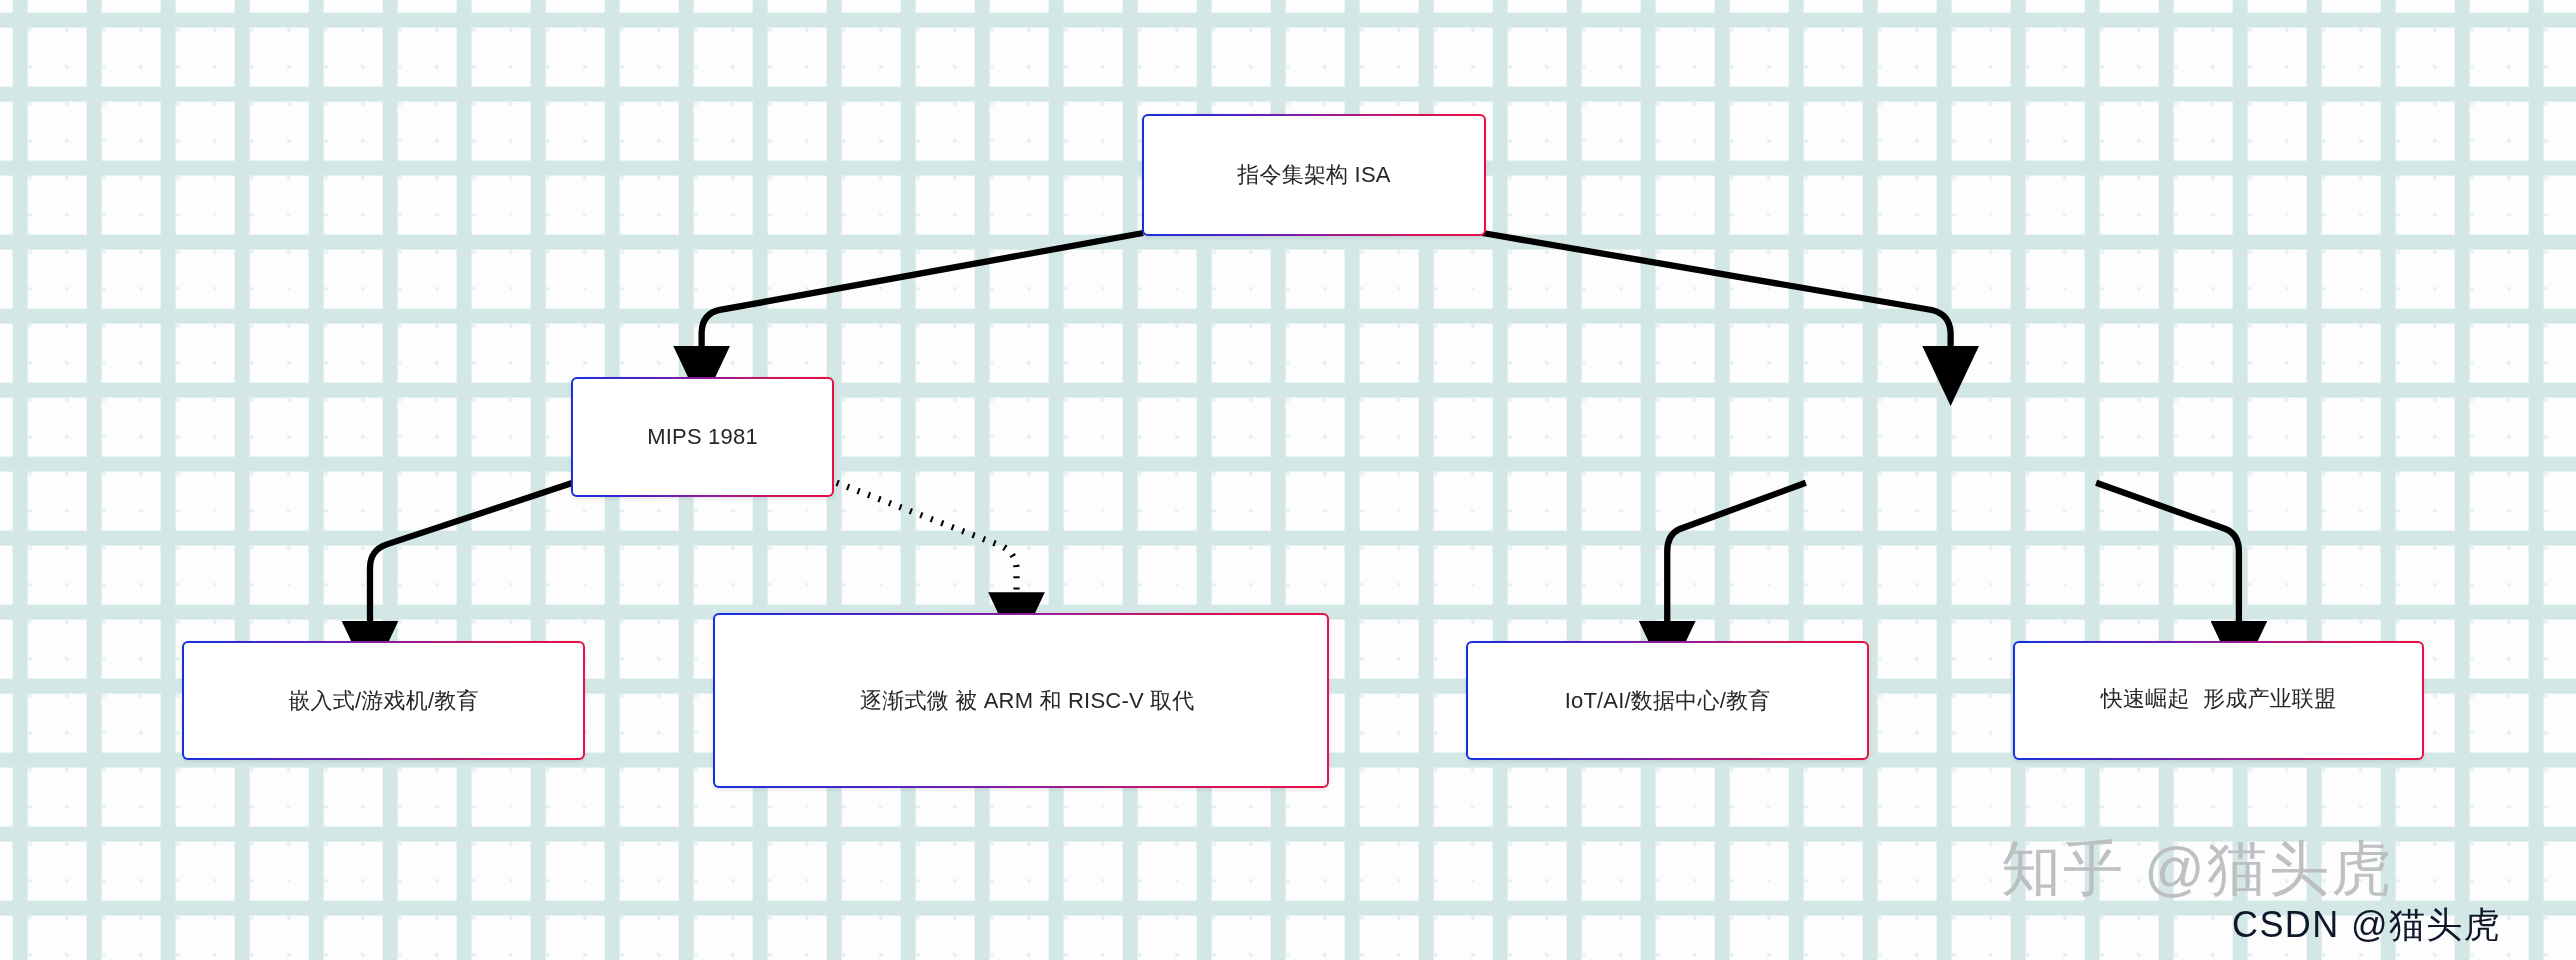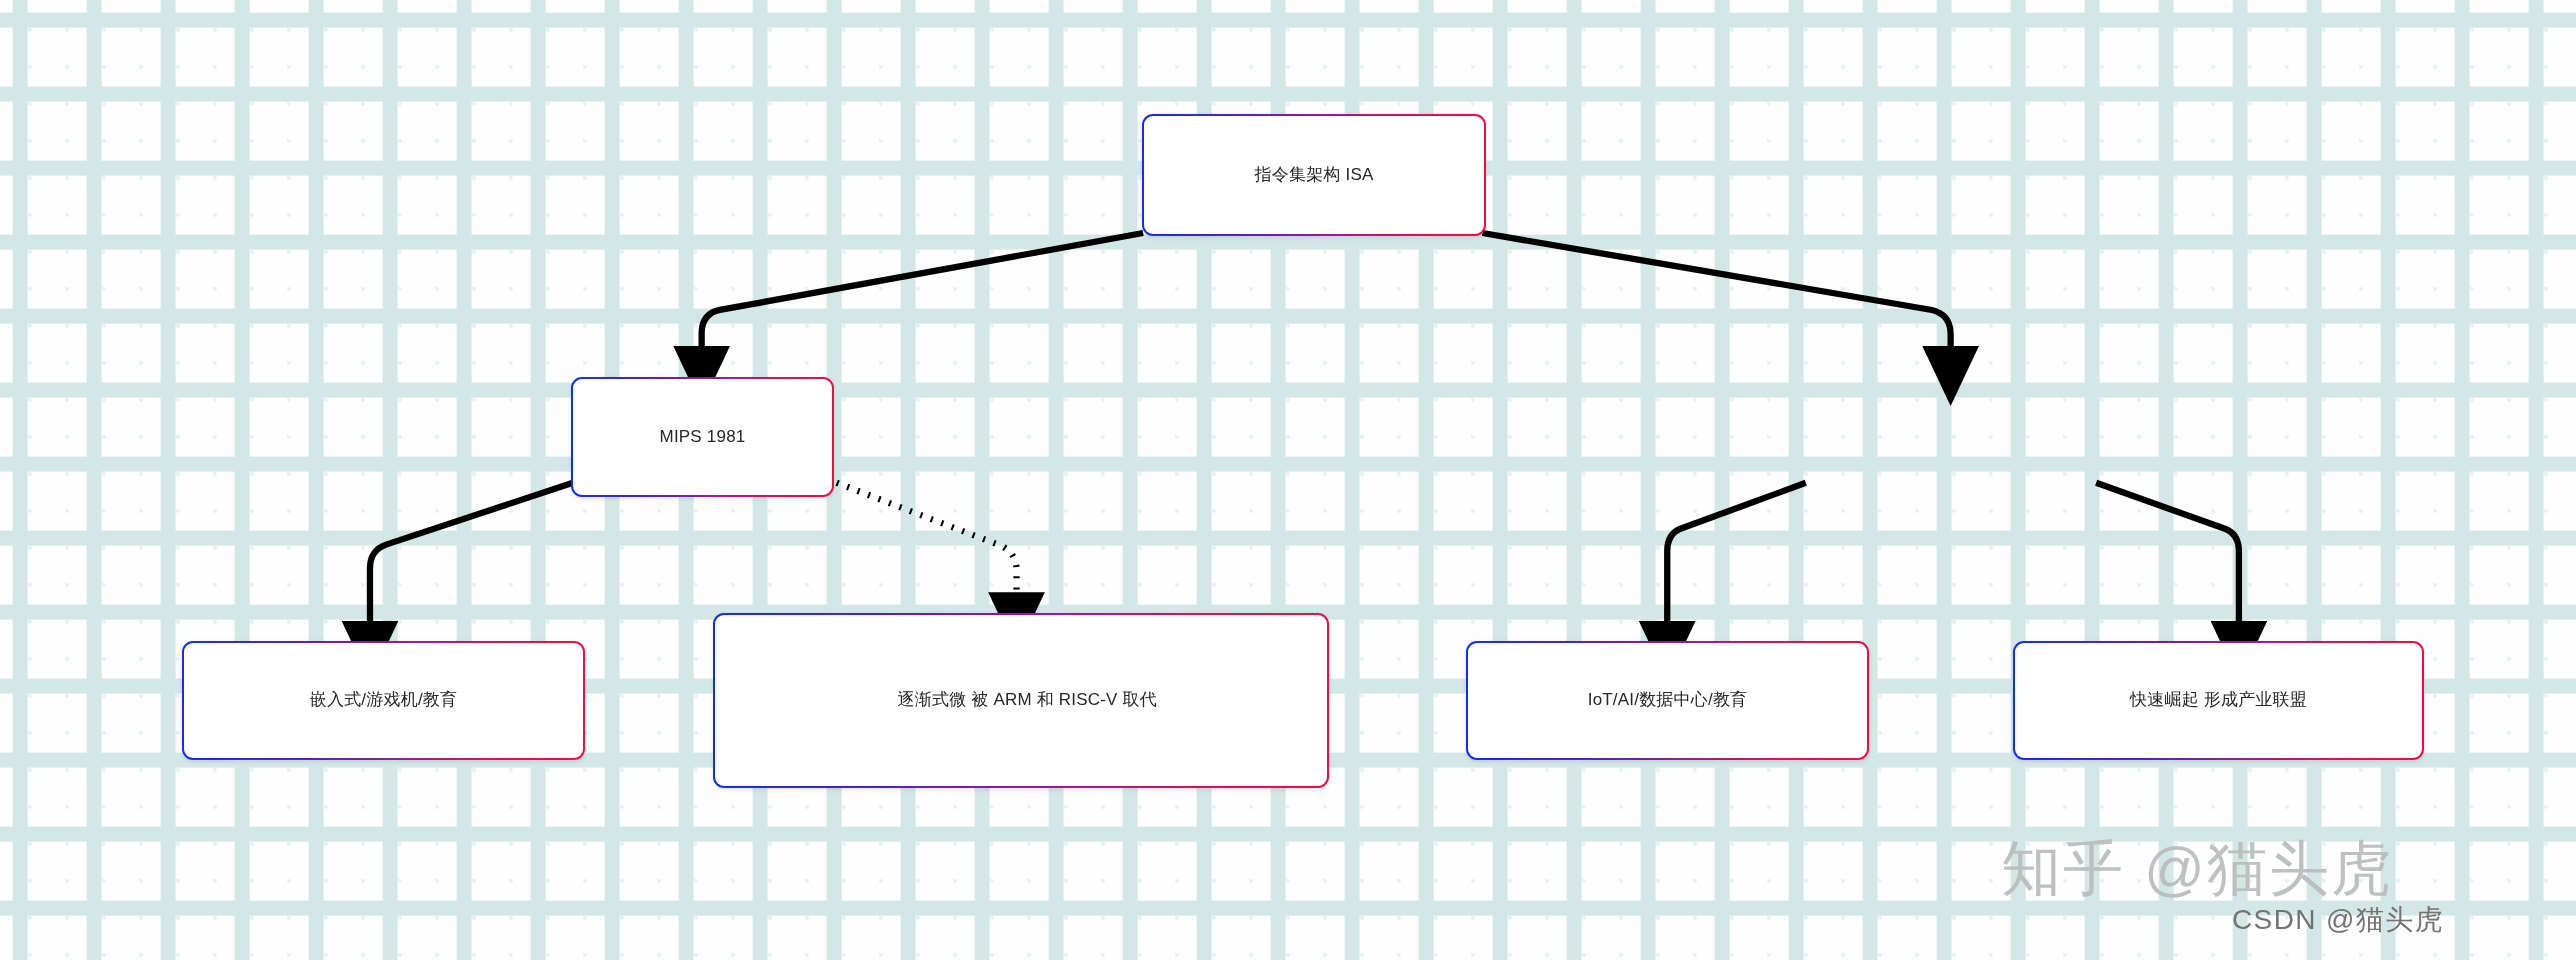--- a/index.html
+++ b/index.html
@@ -58,29 +58,29 @@
   .node {
     position: absolute;
     box-sizing: border-box;
     display: flex;
     align-items: center;
     justify-content: center;
     text-align: center;
     background: #ffffff;
     padding: 2.8px;
     border: 2.8px solid transparent;
-    border-radius: 11px;
+    border-radius: 6px;
     background-image:
       linear-gradient(#ffffff, #ffffff),
       linear-gradient(90deg, #1331e0 0%, #5021c4 28%, #9a1a95 55%, #d31458 80%, #ec0f45 100%);
     background-origin: border-box;
     background-clip: padding-box, border-box;
     box-shadow: 0 1.4px 4.2px rgba(40, 40, 60, 0.10);
     color: #262626;
-    font-size: 17px;
+    font-size: 22px;
     line-height: 1.45;
     letter-spacing: 0.2px;
   }
   .node .node-label { display: block; }
 
   
   #wm-zhihu {
     position: absolute;
     left: 2001px;
     top: 829px;
@@ -88,22 +88,22 @@
     color: #b9bcbe;
     opacity: 0.92;
     letter-spacing: 2.1px;
     white-space: nowrap;
     font-weight: 400;
   }
   #wm-csdn {
     position: absolute;
     left: 2232px;
     top: 901px;
-    font-size: 28px;
-    color: #737373;
+    font-size: 36px;
+    color: #0f172a;
     letter-spacing: 1.4px;
     white-space: nowrap;
     font-weight: 400;
   }
 </style>
 </head>
 <body>
 
 <div id="canvas">
 
@@ -146,21 +146,21 @@
   </div>
 
   <div class="node" style="left:713px; top:613px; width:616px; height:175px; padding-left:19.6px; padding-right:7px;">
     <span class="node-label">逐渐式微 被 ARM 和 RISC-V 取代</span>
   </div>
 
   <div class="node" style="left:1466px; top:641px; width:403px; height:119px;">
     <span class="node-label">IoT/AI/数据中心/教育</span>
   </div>
 
-  <div class="node" style="left:2013px; top:641px; width:411px; height:119px;">
+  <div class="node" style="left:2013px; top:641px; width:411px; height:119px;font-family:Liberation Mono, monospace;">
     <span class="node-label">快速崛起 形成产业联盟</span>
   </div>
 
   <div id="wm-zhihu">知乎 @猫头虎</div>
   <div id="wm-csdn">CSDN @猫头虎</div>
 
 </div>
 
 
 </body></html>

